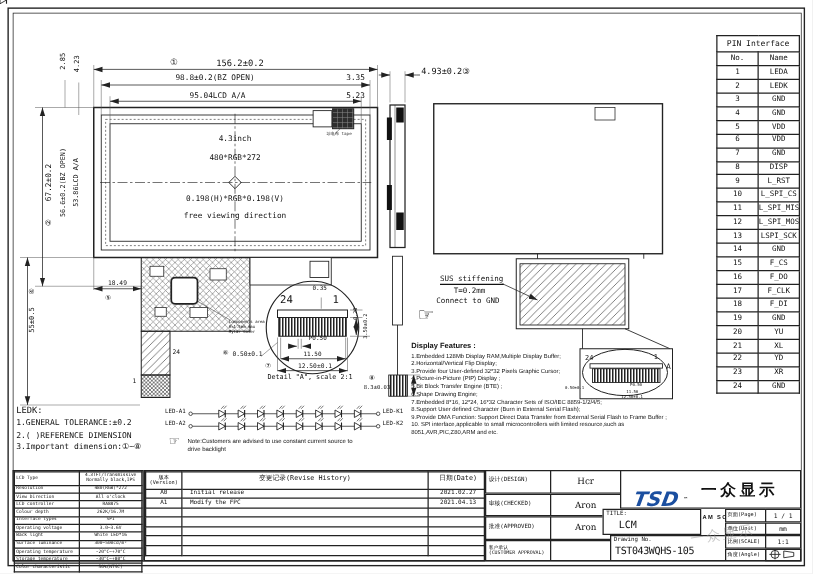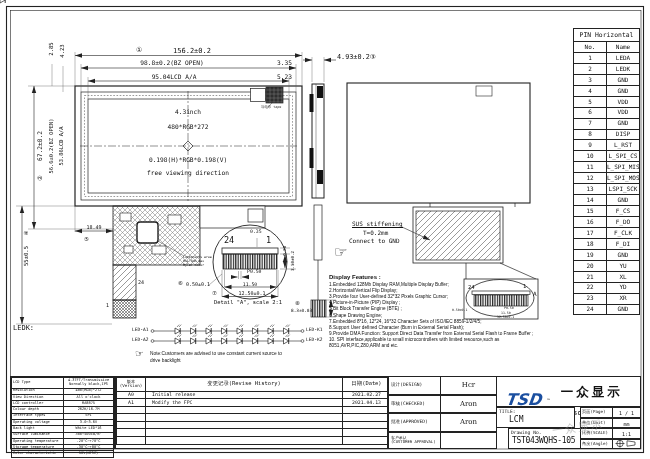--- a/index.html
+++ b/index.html
@@ -306,27 +306,32 @@
         <div>6.Shape Drawing Engine;</div>
         <div>7.Embedded 8*16, 12*24, 16*32 Character Sets of ISO/IEC 8859-1/2/4/5;</div>
         <div>8.Support User defined Character (Burn in External Serial Flash);</div>
         <div>9.Provide DMA Function: Support Direct Data Transfer from External Serial Flash to Frame Buffer ;</div>
         <div>10. SPI interface,applicable to small microcontrollers with limited resource,such as 8051,AVR,PIC,Z80,ARM and etc.</div>
       </div>
   </div>
 
   <div style="position:absolute;left:13px;top:324px;width:110px">
     <div style="font-size:7px;margin-bottom:2px">LEDK:</div>
+    <div id="notes-list" style="font-size:6.4px;line-height:1.5">
+        <div>1.GENERAL TOLERANCE:±0.2</div>
+        <div>2.( )REFERENCE DIMENSION</div>
+        <div>3.Important dimension:①~⑧</div>
+      </div>
   </div>
 
   <div id="pin-tbl-box">
     <table>
       <tbody id="pin-tbody">
         <tr>
-          <td class="tt" colspan="2">PIN Horizontal</td>
+          <td class="tt" colspan="2">PIN Interface</td>
         </tr>
         <tr>
           <td style="width:18px">No.</td>
           <td>Name</td>
         </tr>
       <tr>
             <td>1</td>
             <td>LEDA</td>
           </tr>
           <tr>
@@ -560,25 +565,25 @@
       <div style="display:flex;align-items:center;justify-content:center;gap:4px;padding-top:4px">
         <span class="logo-tsd">TSD</span>
         <span style="font-size:4.5px;vertical-align:top">™</span>
         <span style="text-align:center">
           <span class="logo-cn">一众显示</span><br>
           <span class="logo-en">TEAM SOURCE DISPLAY</span>
         </span>
       </div>
     </div>
 
-    <div class="tbx" style="left:496px;top:407px;width:79px;height:21px">
+    <div class="tbx" style="left:482px;top:407px;width:79px;height:21px">
       <div class="cap" style="padding:1px 0 0 2px">TITLE:</div>
       <div style="font-size:8px;padding:1px 0 0 12px">LCM</div>
     </div>
-    <div class="tbx" style="left:508px;top:428px;width:103px;height:21px">
+    <div class="tbx" style="left:488px;top:428px;width:103px;height:21px">
       <div class="cap" style="padding:1px 0 0 2px">Drawing No.</div>
       <div style="font-size:8px;padding:1px 0 0 3px;letter-spacing:-0.3px">TST043WQHS-105</div>
     </div>
 
     <div class="tbx" style="left:580px;top:407px;width:33px;height:10.5px">
         <div class="cap" style="padding:2px 0 0 1px;font-size:4.2px">页面(Page)</div>
       </div>
     <div class="tbx" style="left:612px;top:407px;width:29px;height:10.5px;text-align:center">
         <div style="font-size:5px;padding-top:2px">1 / 1</div>
       </div>

